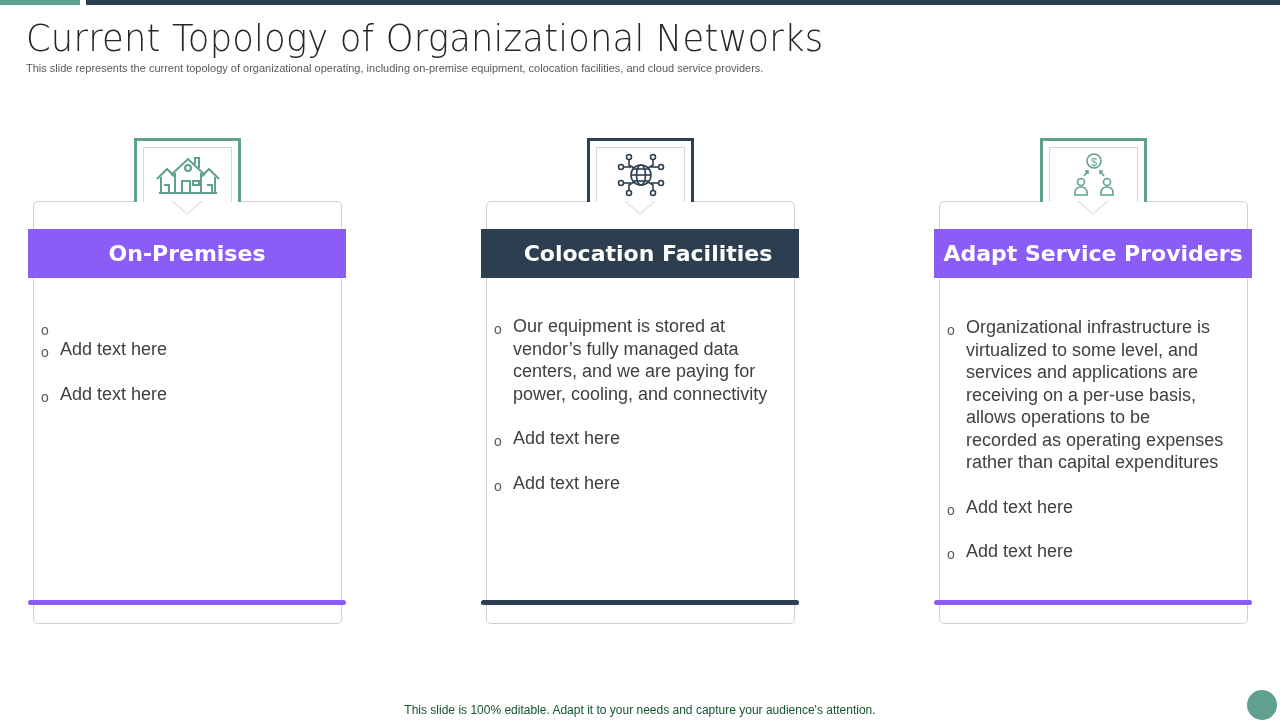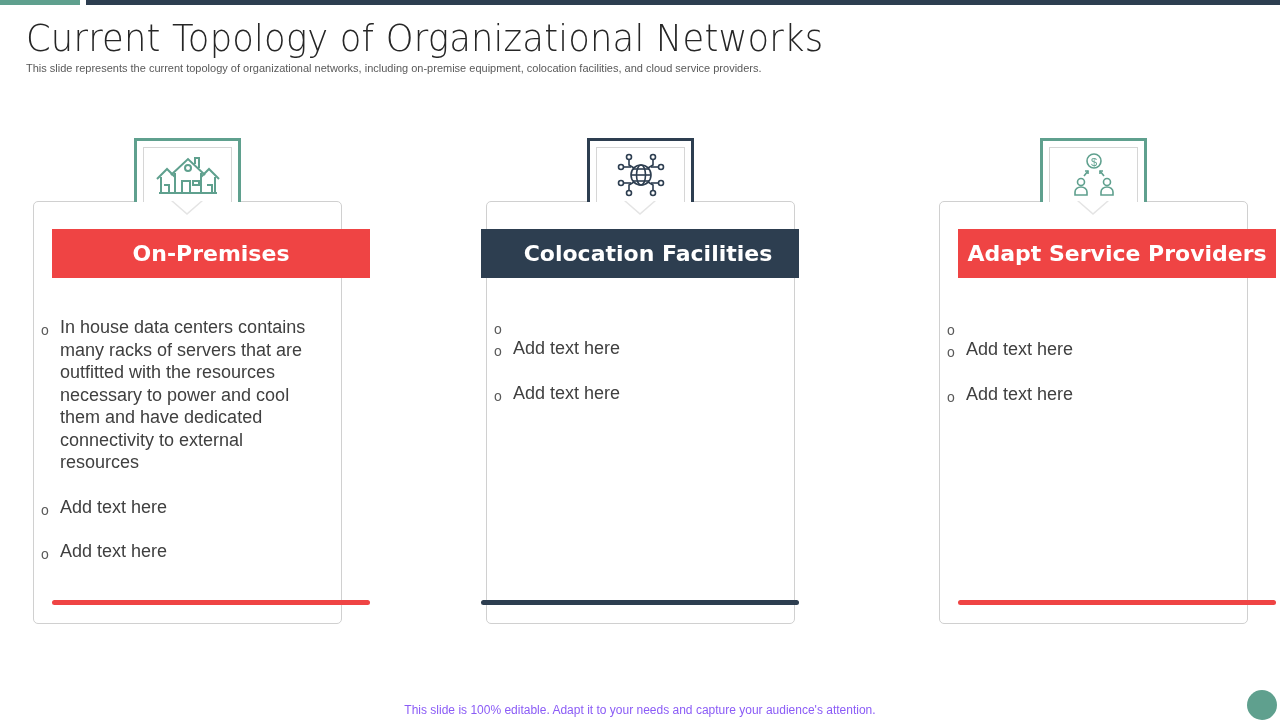--- a/index.html
+++ b/index.html
@@ -13,33 +13,33 @@
   .card { position: absolute; top: 201px; width: 309px; height: 423px; border: 1px solid #d0d0d0; border-radius: 5px; background: #fff; }
   .icon-frame { position: absolute; top: 138px; width: 107px; height: 64px; border: 3px solid; border-bottom: none; background: #fff; }
   .icon-inner { position: absolute; left: 6px; top: 6px; right: 6px; bottom: 0; border: 1px solid #d6d6d6; border-bottom: none; display: flex; align-items: center; justify-content: center; }
   .notch { position: absolute; top: 201px; width: 0; height: 0; border-left: 16px solid transparent; border-right: 16px solid transparent; border-top: 14px solid #e4e4e4; }
   .notch::after { content: ""; position: absolute; left: -15px; top: -15px; border-left: 15px solid transparent; border-right: 15px solid transparent; border-top: 13px solid #ffffff; }
   .header-band { position: absolute; top: 229px; width: 318px; height: 49px; display: flex; align-items: center; justify-content: center; color: #ffffff; font-family: "DejaVu Sans", sans-serif; font-weight: bold; font-size: 22px; white-space: nowrap; }
   .bullets { position: absolute; width: 285px; list-style: none; font-size: 18px; line-height: 22.5px; color: #404040; }
   .bullets li { position: relative; padding-left: 26px; margin-bottom: 22px; }
   .bullets li .dot { position: absolute; left: 7px; top: 3px; font-size: 14px; color: #595959; }
   .bottom-bar { position: absolute; top: 600px; width: 318px; height: 5px; border-radius: 3px; }
-  .footer { position: absolute; left: 0; width: 1280px; top: 703px; text-align: center; font-size: 12px; color: #8b5cf6; }
+  .footer { position: absolute; left: 0; width: 1280px; top: 703px; text-align: center; font-size: 12px; color: #14532d; }
   .corner-dot { position: absolute; left: 1247px; top: 690px; width: 30px; height: 30px; border-radius: 50%; background: #5fa08e; }
-  .green { background: #ef4444; border-color: #5fa08e; margin-left: 24px; }
+  .green { background: #8b5cf6; border-color: #5fa08e; }
   .dark { background: #2d3e50; border-color: #2d3e50; padding-left: 16px; }
 </style>
 </head>
 <body>
 
 <div class="topbar-green"></div>
 <div class="topbar-dark"></div>
 
 <h1 class="title">Current Topology of Organizational Networks</h1>
-<p class="subtitle">This slide represents the current topology of organizational networks, including on-premise equipment, colocation facilities, and cloud service providers.</p>
+<p class="subtitle">This slide represents the current topology of organizational operating, including on-premise equipment, colocation facilities, and cloud service providers.</p>
 
 <div>
   <div class="card" style="left:33px;"></div>
   <div class="icon-frame" style="left:134px; border-color:#5fa08e;">
     <div class="icon-inner">
       <svg width="66" height="40" viewBox="0 0 66 40" fill="none" stroke="#5fa08e" stroke-width="2">
         <path d="M4 38 H62"></path>
         <path d="M2 24 L12 14 L20 22"></path>
           <path d="M6 22 V38"></path>
           <path d="M9 30 h5 v8"></path>
@@ -52,21 +52,21 @@
           <rect x="38" y="26" width="6" height="4"></rect>
         <path d="M46 22 L54 14 L64 24"></path>
           <path d="M60 22 V38"></path>
           <path d="M52 30 h5 v8"></path>
       </svg>
     </div>
   </div>
   <div class="notch" style="left:171px;"></div>
   <div class="header-band green" style="left:28px;">On-Premises</div>
   <ul class="bullets" style="left:34px; top:316px;">
-    <li><span class="dot">o</span><span>In house data centers contains many racks of servers that are outfitted with the resources necessary to power and cool them and have dedicated connectivity to external resources</span></li>
+    <li><span class="dot">o</span></li>
     <li><span class="dot">o</span><span>Add text here</span></li>
     <li><span class="dot">o</span><span>Add text here</span></li>
   </ul>
   <div class="bottom-bar green" style="left:28px;"></div>
 </div>
 
 <div>
   <div class="card" style="left:486px;"></div>
   <div class="icon-frame" style="left:587px; border-color:#2d3e50;">
     <div class="icon-inner">
@@ -91,21 +91,21 @@
         <circle cx="12" cy="40" r="2.5"></circle>
           <path d="M12 37.5 V32 L17 29"></path>
         <circle cx="36" cy="40" r="2.5"></circle>
           <path d="M36 37.5 V32 L31 29"></path>
       </svg>
     </div>
   </div>
   <div class="notch" style="left:624px;"></div>
   <div class="header-band dark" style="left:481px;">Colocation Facilities</div>
   <ul class="bullets" style="left:487px; top:315px;">
-    <li><span class="dot">o</span></li>
+    <li><span class="dot">o</span><span>Our equipment is stored at vendor’s fully managed data centers, and we are paying for power, cooling, and connectivity</span></li>
     <li><span class="dot">o</span><span>Add text here</span></li>
     <li><span class="dot">o</span><span>Add text here</span></li>
   </ul>
   <div class="bottom-bar dark" style="left:481px;"></div>
 </div>
 
 <div>
   <div class="card" style="left:939px;"></div>
   <div class="icon-frame" style="left:1040px; border-color:#5fa08e;">
     <div class="icon-inner">
@@ -119,21 +119,21 @@
         <circle cx="9" cy="29" r="3.5"></circle>
           <path d="M3 42 v-3 a6 5 0 0 1 12 0 v3 z"></path>
         <circle cx="35" cy="29" r="3.5"></circle>
           <path d="M29 42 v-3 a6 5 0 0 1 12 0 v3 z"></path>
       </svg>
     </div>
   </div>
   <div class="notch" style="left:1077px;"></div>
   <div class="header-band green" style="left:934px;">Adapt Service Providers</div>
   <ul class="bullets" style="left:940px; top:316px;">
-    <li><span class="dot">o</span></li>
+    <li><span class="dot">o</span><span>Organizational infrastructure is virtualized to some level, and services and applications are receiving on a per-use basis, allows operations to be recorded as operating expenses rather than capital expenditures</span></li>
     <li><span class="dot">o</span><span>Add text here</span></li>
     <li><span class="dot">o</span><span>Add text here</span></li>
   </ul>
   <div class="bottom-bar green" style="left:934px;"></div>
 </div>
 
 <p class="footer">This slide is 100% editable. Adapt it to your needs and capture your audience's attention.</p>
 <div class="corner-dot"></div>
 
 </body></html>

